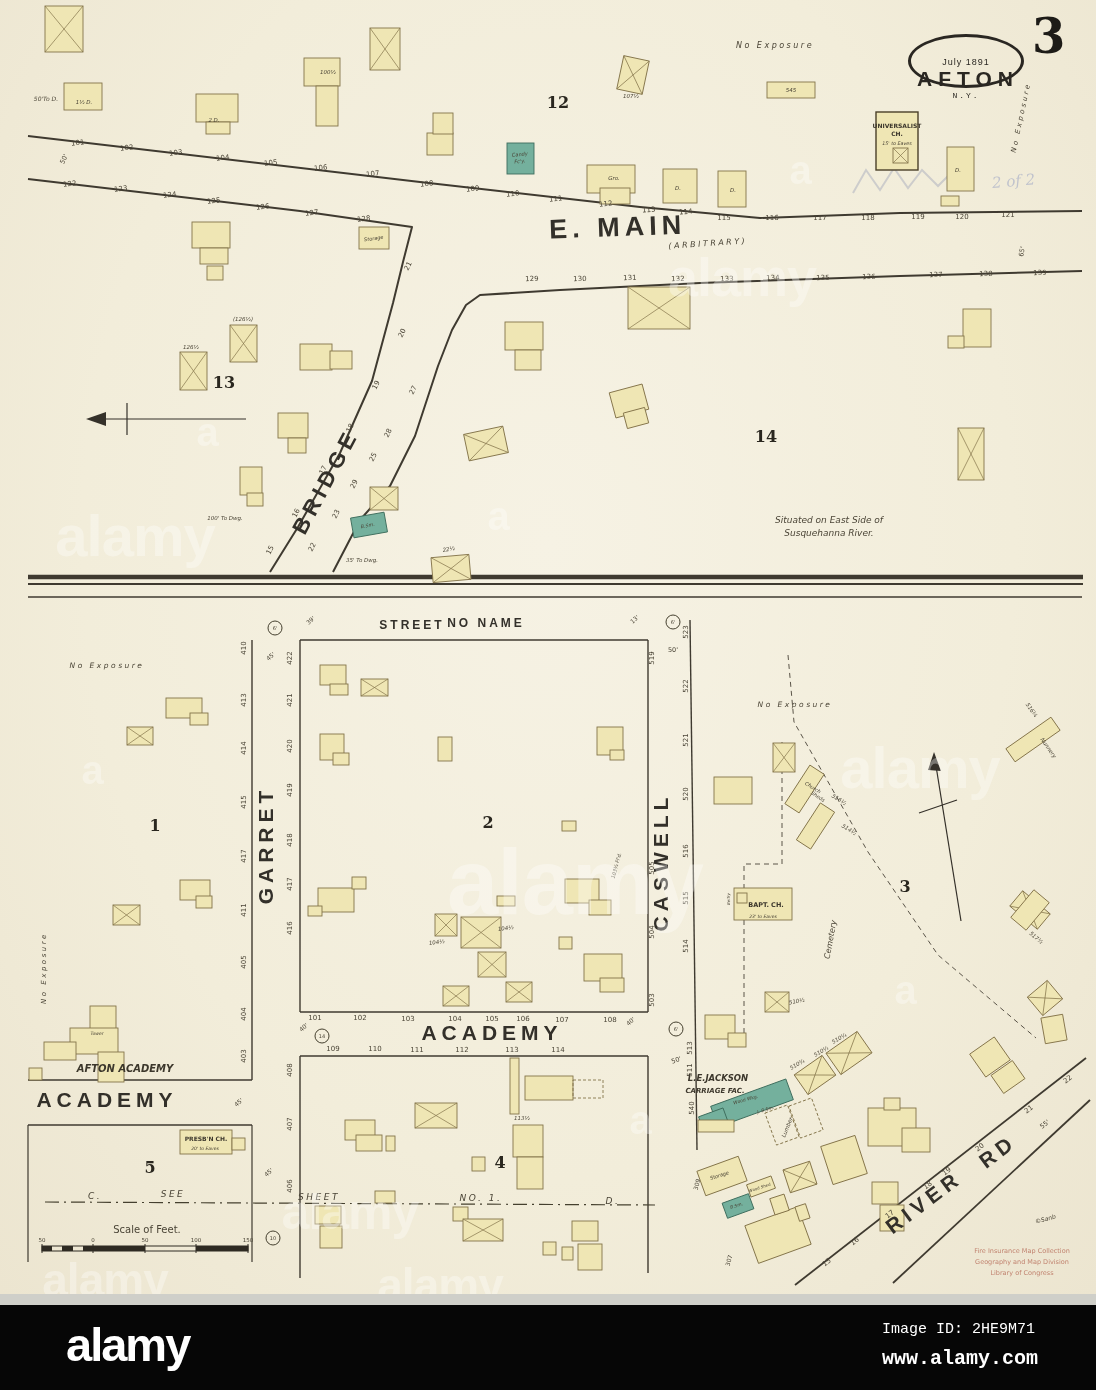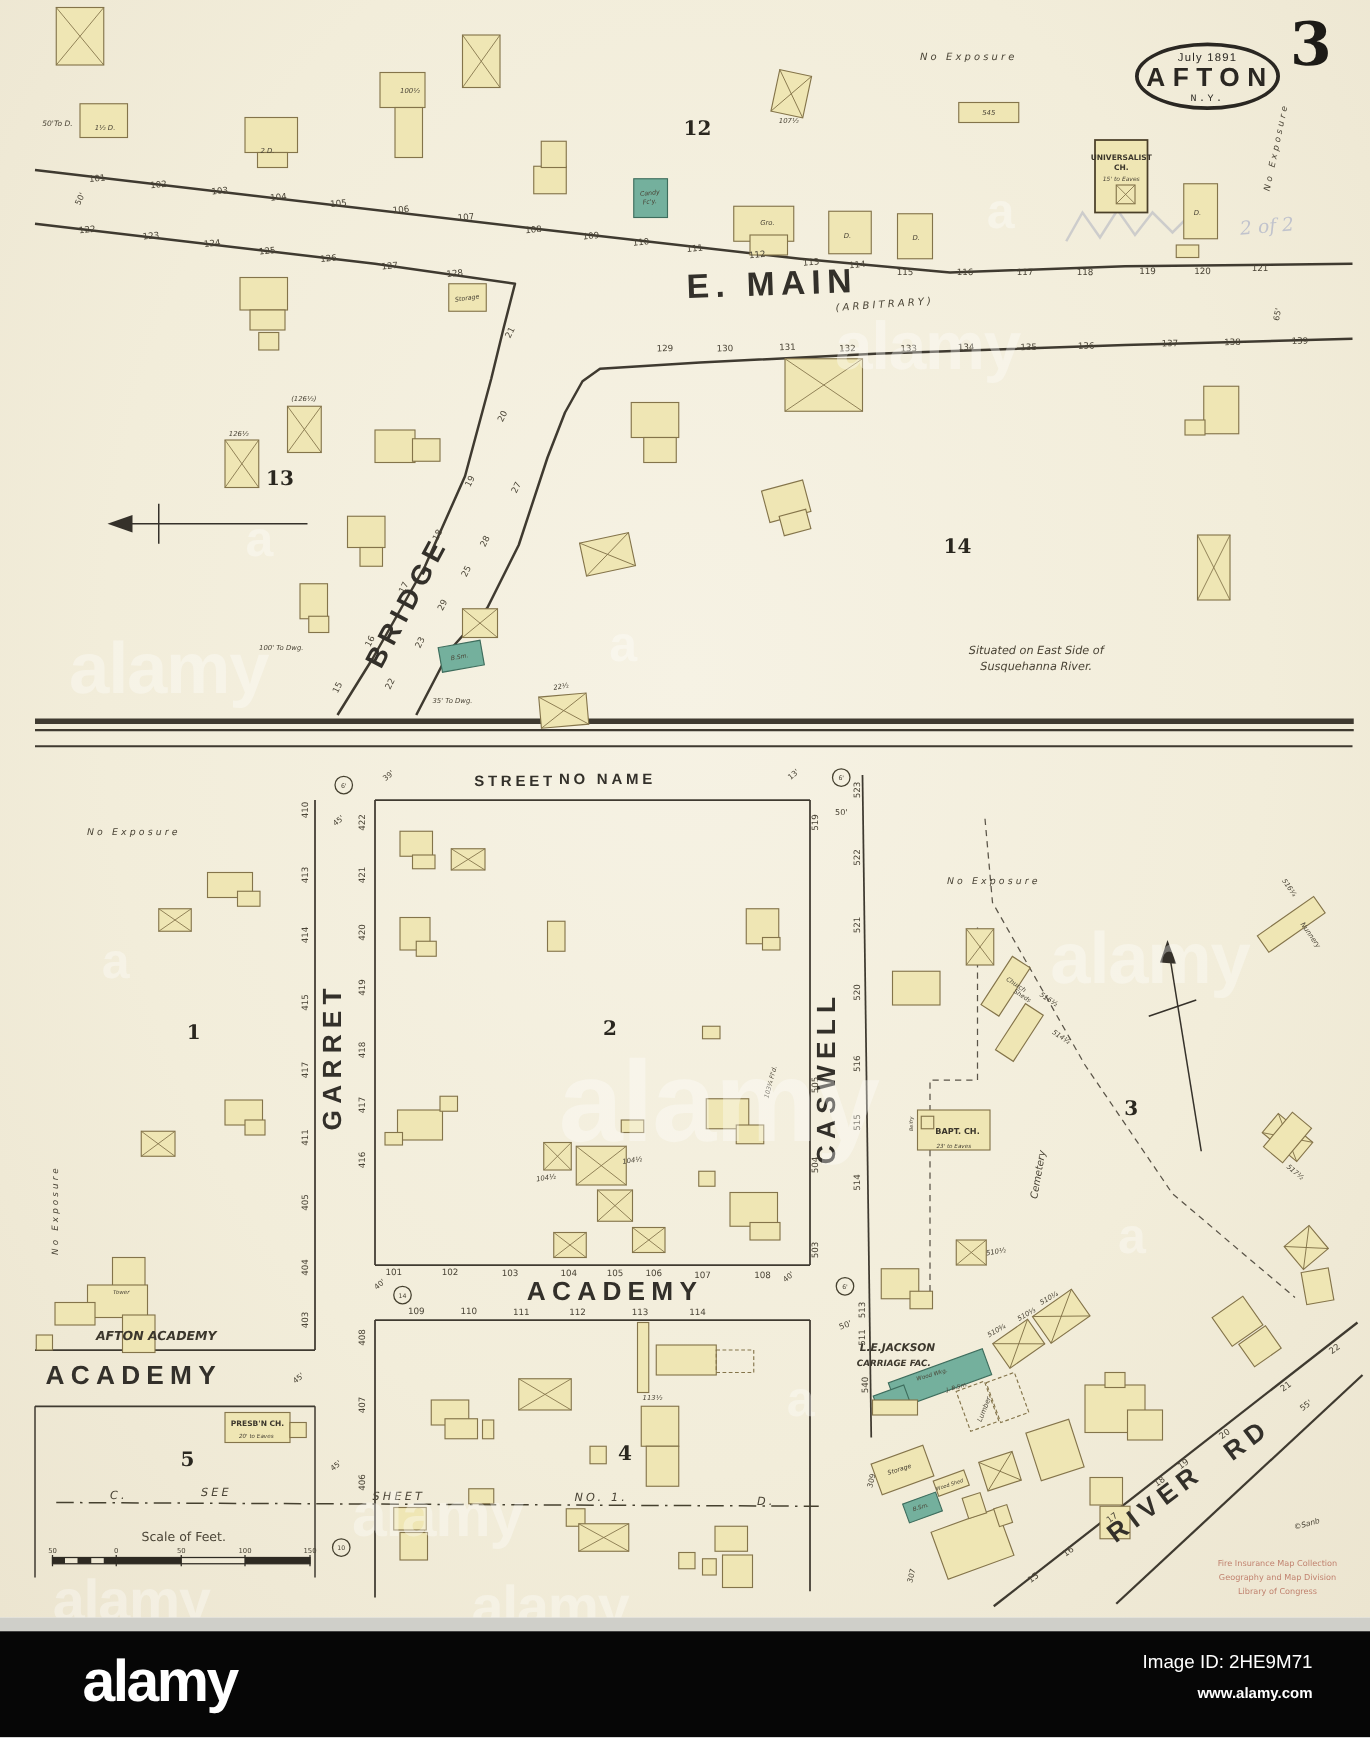--- a/index.html
+++ b/index.html
@@ -2,34 +2,34 @@
 <html><head>
 <meta charset="utf-8">
 <style>
   html,body{margin:0;padding:0;background:#e9e9e9}
   #stage{position:relative;width:1096px;height:1390px;background:#fff;overflow:hidden;font-family:"DejaVu Sans",sans-serif}
   #paper{position:absolute;left:0;top:0;width:1096px;height:1294px;
     background:radial-gradient(ellipse at 50% 42%, #f6f2e4 0%, #f2edda 60%, #ece5d0 100%)}
   #map-svg{position:absolute;left:0;top:0;width:1096px;height:1294px}
   #cartouche{position:absolute;left:908px;top:34px;width:116px;height:54px;border:3px solid #2a2722;border-radius:50%;
     text-align:center;color:#2a2722;box-sizing:border-box}
-  .c-date{font-size:9px;letter-spacing:1px;margin-top:4px;font-family:"Liberation Sans",sans-serif}
+  .c-date{font-size:9px;letter-spacing:1px;margin-top:20px;font-family:"Liberation Sans",sans-serif}
   .c-city{font-size:21px;font-weight:bold;letter-spacing:6px;font-family:"Liberation Sans",sans-serif;margin-top:0px;margin-left:4px}
   .c-state{font-size:8px;letter-spacing:2px;font-family:Liberation Mono, monospace}
   #sheetno{position:absolute;left:1032px;top:8px;font-family:"DejaVu Serif",serif;font-weight:bold;font-size:48px;color:#1d1b17}
   #wm-layer{position:absolute;left:0;top:0;width:1096px;height:1294px;pointer-events:none}
   #wm-layer div{position:absolute;transform:translate(-50%,-50%);color:rgba(255,255,255,.34);
     font-family:"Liberation Sans",sans-serif;font-weight:bold;letter-spacing:-1px;white-space:nowrap}
   #strip{position:absolute;left:0;top:1294px;width:1096px;height:11px;background:#cfcfc9}
   #footer{position:absolute;left:0;top:1305px;width:1096px;height:85px;background:#060606;color:#fff}
   #logo{position:absolute;left:66px;top:12px;font-size:47px;font-weight:bold;letter-spacing:-2px;
     font-family:"Liberation Sans",sans-serif;cursor:pointer}
-  #meta{position:absolute;right:46px;top:16px;text-align:right;font-family:Liberation Sans, sans-serif}
+  #meta{position:absolute;right:58px;top:16px;font-family:Liberation Mono, monospace}
   #meta .id{font-size:15px;font-weight:400}
-  #meta .url{font-size:12px;font-weight:bold;margin-top:9px;cursor:pointer}
+  #meta .url{font-size:20px;font-weight:bold;margin-top:9px;cursor:pointer}
   
   .street-line{fill:none;stroke:#3f3a30;stroke-linejoin:round}
   .bld{stroke:#84744a;stroke-width:.9}
   .f-y{fill:#efe6b4}
   .f-t{fill:#74b09d;stroke:#3e6d5d}
   .f-d{fill:none;stroke-dasharray:3,2}
   .f-h{fill:#efe6b4;stroke:#4a3f28;stroke-width:1.4}
   .cross{stroke:#84744a;stroke-width:.7}
   text{fill:#45402f;font-family:"DejaVu Sans",sans-serif}
   .t-street{font-family:"Liberation Sans",sans-serif;font-weight:bold;letter-spacing:5px;fill:#33302a}

